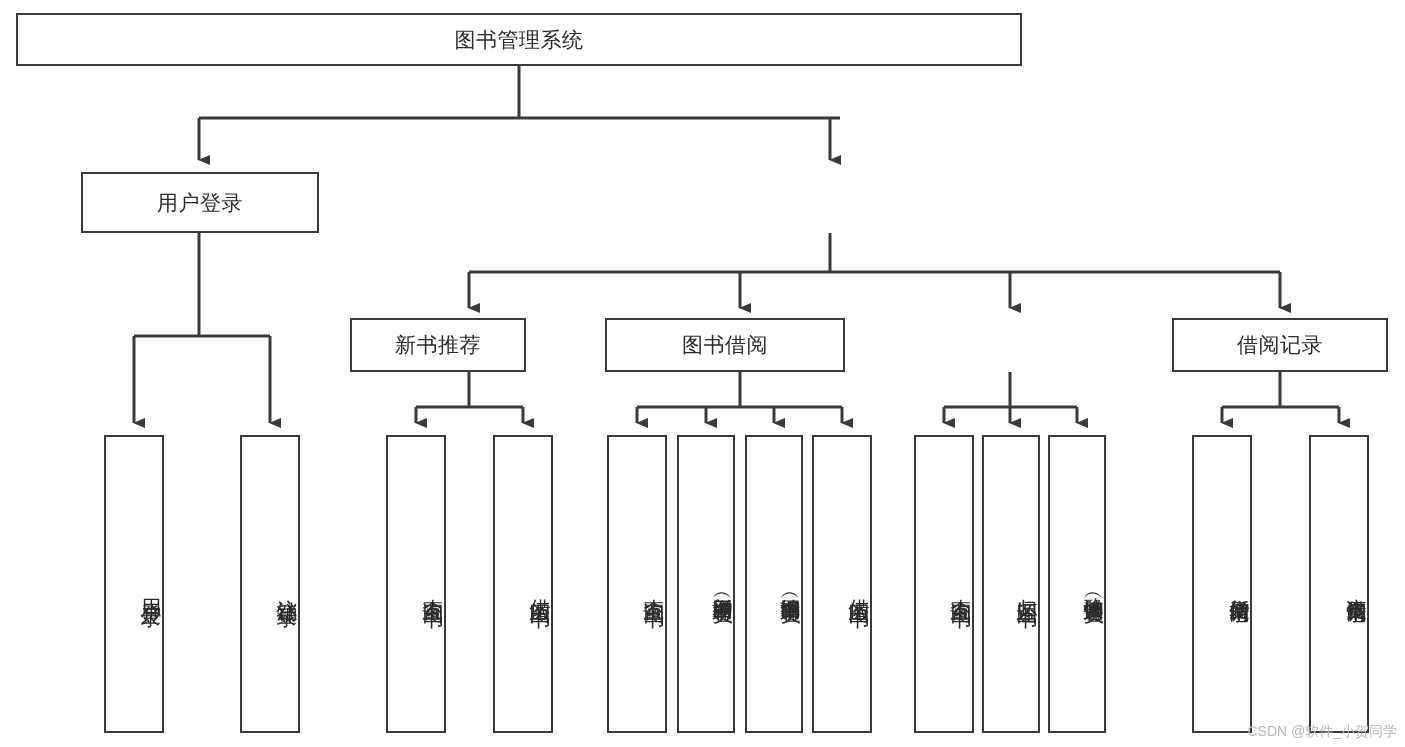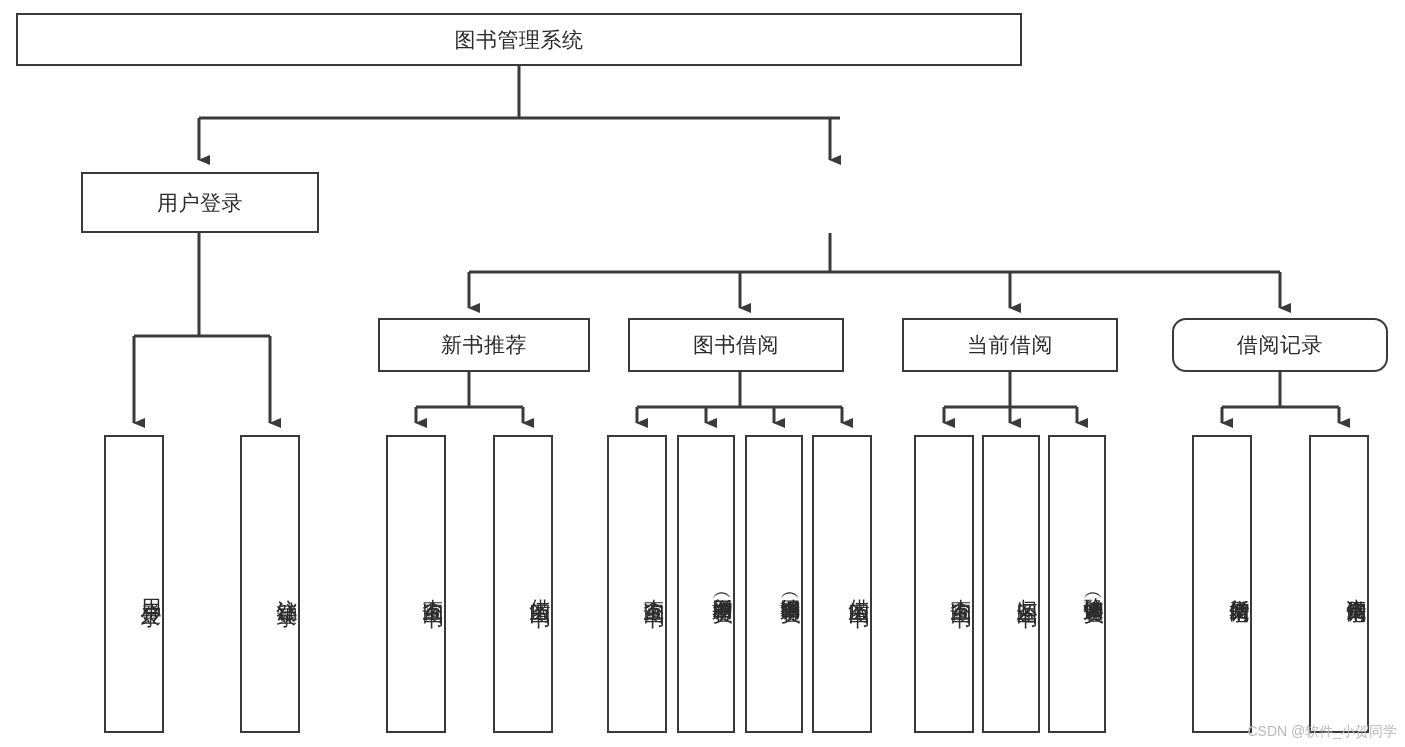--- a/index.html
+++ b/index.html
@@ -125,30 +125,27 @@
   </svg>
 
   <div class="node horiz" style="left:16px; top:13px; width:1006px; height:53px;">
     <span class="node-label">图书管理系统</span>
   </div>
 
   <div class="node horiz" style="left:81px; top:172px; width:238px; height:61px;">
     <span class="node-label">用户登录</span>
   </div>
 
-  <div class="node horiz" style="left:378px; top:318px; width:212px; height:54px;">
+  <div class="node horiz" style="left:350px; top:318px; width:176px; height:54px;">
     <span class="node-label">新书推荐</span>
   </div>
-  <div class="node horiz" style="left:628px; top:318px; width:216px; height:54px;font-family:Liberation Mono, monospace;">
+  <div class="node horiz" style="left:605px; top:318px; width:240px; height:54px;font-family:Liberation Mono, monospace;">
     <span class="node-label">图书借阅</span>
   </div>
-  <div class="node horiz" style="left:902px; top:318px; width:216px; height:54px;">
-    <span class="node-label">当前借阅</span>
-  </div>
-  <div class="node horiz" style="left:1172px; top:318px; width:216px; height:54px;border-radius:14px;">
+  <div class="node horiz" style="left:1172px; top:318px; width:216px; height:54px;">
     <span class="node-label">借阅记录</span>
   </div>
 
   <div class="node vert" style="left:104px; top:435px; width:60px; height:298px;">
     <span class="node-label">用户登录</span>
   </div>
   <div class="node vert" style="left:240px; top:435px; width:60px; height:298px;">
     <span class="node-label">注销登录</span>
   </div>
 

